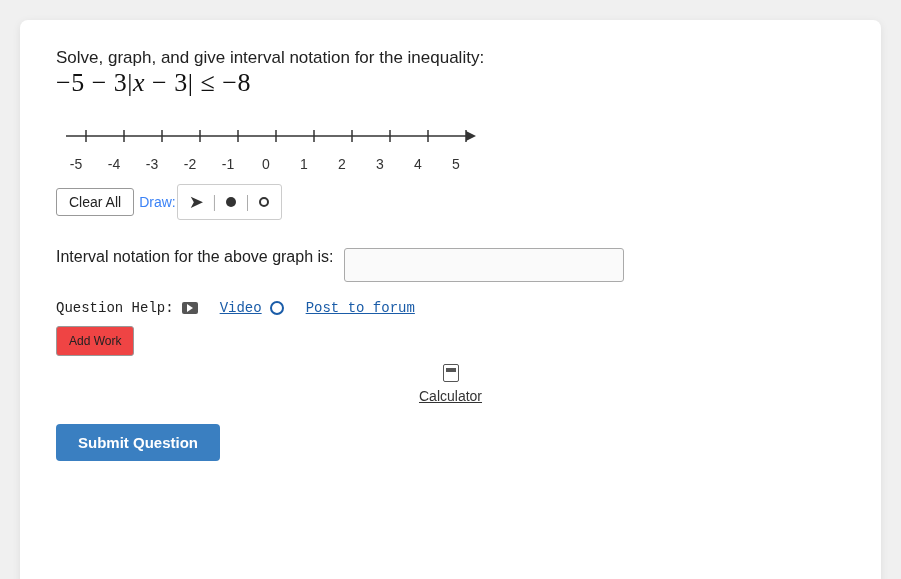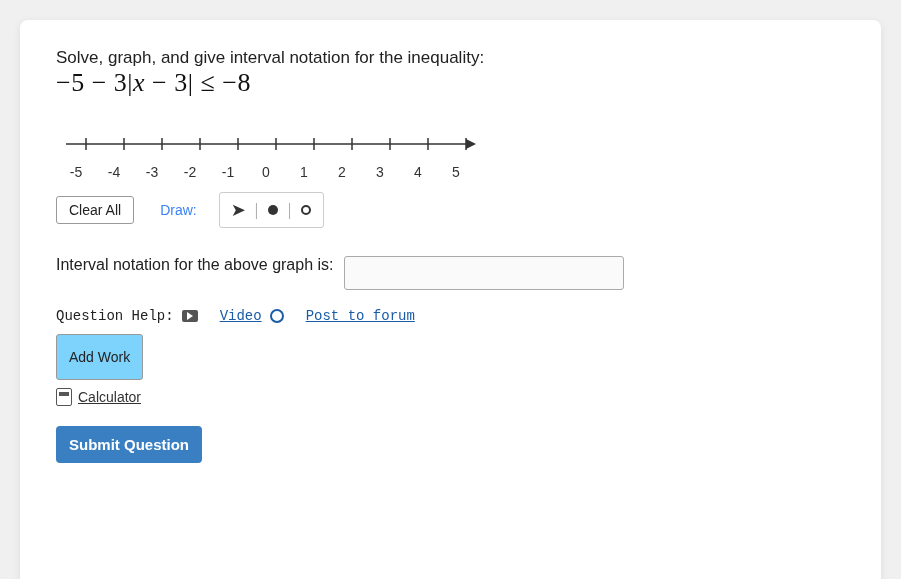--- a/index.html
+++ b/index.html
@@ -23,21 +23,21 @@
     }
     .instruction {
       font-size: 17px;
       color: #222;
       margin-bottom: 0;
       font-family: Arial, sans-serif;
     }
     .inequality {
       font-size: 26px;
       color: #111;
-      margin-bottom: 28px;
+      margin-bottom: 20px;
       font-family: 'Times New Roman', Times, serif;
       letter-spacing: 0.5px;
     }
     .number-line-container {
       margin-bottom: 12px;
       position: relative;
       width: 420px;
     }
     .number-line {
       position: relative;
@@ -59,21 +59,21 @@
     .number-line-labels span {
       font-size: 14px;
       color: #333;
       font-family: Arial, sans-serif;
       width: 36px;
       text-align: center;
     }
     .controls-row {
       display: flex;
       align-items: center;
-      gap: 22px;
+      gap: 1px;
       margin-top: 8px;
       margin-bottom: 28px;
     }
     .btn-clear-all {
       border: 1px solid #999;
       background: #fff;
       padding: 5px 12px;
       font-size: 14px;
       cursor: pointer;
       border-radius: 3px;
@@ -177,39 +177,40 @@
       display: inline-block;
       width: 14px;
       height: 14px;
       border: 2px solid #1a5ca8;
       border-radius: 50%;
       vertical-align: middle;
       margin-right: 2px;
     }
     .btn-add-work {
       border: 1px solid #999;
-      background: #7dd3fc;
-      padding: 14px 12px;
-      font-size: 14px;
+      background: #ef4444;
+      padding: 7px 12px;
+      font-size: 12px;
       cursor: pointer;
       border-radius: 3px;
       font-family: Arial, sans-serif;
       color: #222;
       display: block;
       margin-bottom: 8px;
       margin-top: 2px;
     }
     .calculator-row {
       display: flex;
       align-items: center;
       gap: 6px;
       margin-bottom: 20px;
       font-size: 14px;
       font-family: Arial, sans-serif;
       color: #333;
+      flex-direction: column;
     }
     .calc-icon {
       display: inline-block;
       width: 16px;
       height: 18px;
       border: 1.5px solid #555;
       border-radius: 2px;
       background: #fff;
       position: relative;
       vertical-align: middle;
@@ -222,21 +223,21 @@
     }
     .calculator-link {
       color: #333;
       text-decoration: underline;
       cursor: pointer;
     }
     .btn-submit {
       background: #3a7fc1;
       color: #fff;
       border: none;
-      padding: 10px 13px;
+      padding: 10px 22px;
       font-size: 15px;
       border-radius: 4px;
       cursor: pointer;
       font-family: Arial, sans-serif;
       font-weight: 600;
     }
     .separator {
       color: #999;
       font-size: 16px;
       margin: 0 2px;

